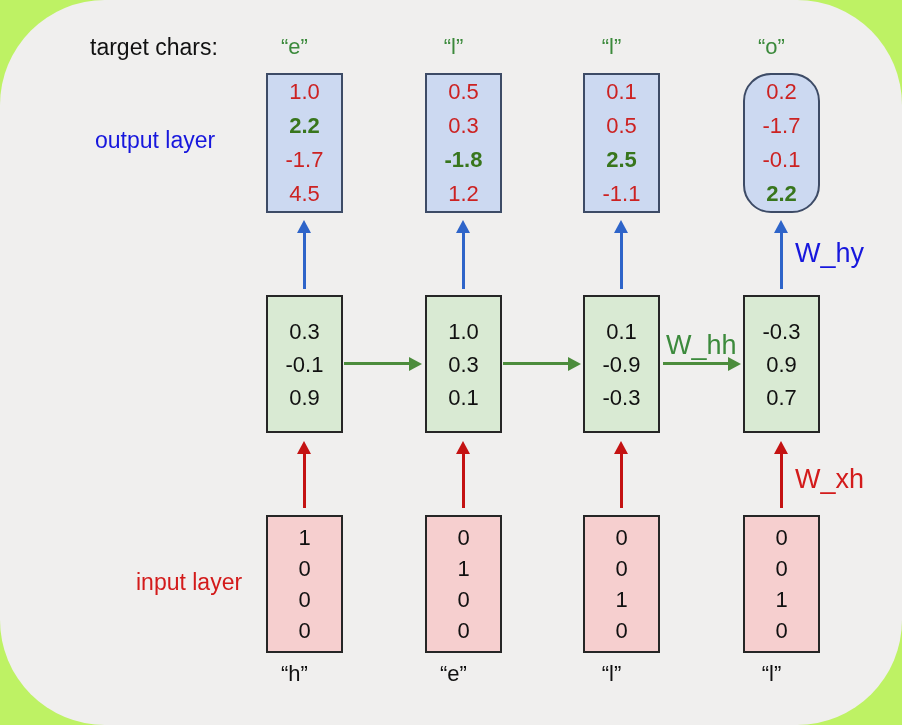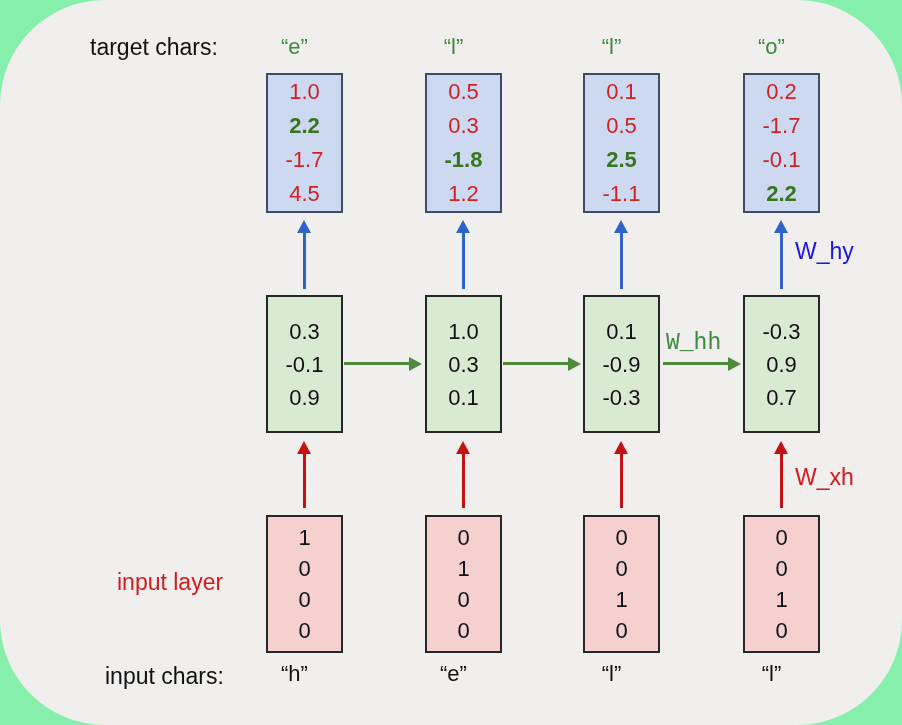--- a/index.html
+++ b/index.html
@@ -1,32 +1,32 @@
 <!DOCTYPE html>
 <html><head>
 <meta charset="utf-8">
 <style>
   html,body{margin:0;padding:0;background:#ffffff;}
   .canvas{
     position:relative;width:902px;height:725px;overflow:hidden;
     font-family:"Liberation Sans","DejaVu Sans",sans-serif;
-    background:#86efac;
+    background:#bef264;
   }
   .panel{
     position:absolute;left:0;top:0;right:0;bottom:0;
     background:#f0efee;border-radius:105px;
   }
   .lbl{position:absolute;font-size:23px;white-space:nowrap;}
   .lbl.black{color:#111111;}
   .lbl.blue{color:#1717dd;}
   .lbl.green{color:#3c8a3c;}
-  .lbl.red{color:#d31b1b;}
-  .wlbl{position:absolute;font-size:23px;white-space:nowrap;}
+  .lbl.red{color:#d31b1b;margin-left:19px;}
+  .wlbl{position:absolute;font-size:27px;white-space:nowrap;}
   .wlbl.blue{color:#1717dd;}
-  .wlbl.green{color:#3c8a3c;font-family:Liberation Mono, monospace;}
+  .wlbl.green{color:#3c8a3c;}
   .wlbl.red{color:#d31b1b;}
   .charcell{position:absolute;width:77px;text-align:center;font-size:22px;white-space:nowrap;}
   .charcell.green{color:#3c8a3c;}
   .charcell.black{color:#111111;}
   .box{position:absolute;width:77px;box-sizing:border-box;display:flex;flex-direction:column;justify-content:center;align-items:center;}
   .box.output{top:73px;height:140px;background:#ccd9f1;border:2px solid #3d4b66;}
   .box.hidden{top:295px;height:138px;background:#d9ead3;border:2px solid #262626;}
   .box.input{top:515px;height:138px;background:#f6cfcf;border:2px solid #262626;}
   .num{font-size:22px;text-align:center;color:#111111;}
   .box.output .num{line-height:34px;}
@@ -43,22 +43,22 @@
   .harrow-line{position:absolute;height:3px;background:#4c8c3c;}
   .harrow-head{position:absolute;width:0;height:0;border-top:7px solid transparent;border-bottom:7px solid transparent;border-left:13px solid #4c8c3c;}
 </style>
 </head>
 <body>
 
 <div class="canvas">
   <div class="panel"></div>
 
   <div class="lbl black" style="left:90px;top:34px;">target chars:</div>
+  <div class="lbl blue" style="left:95px;top:127px;">output layer</div>
   <div class="lbl red" style="left:117px;top:569px;">input layer</div>
-  <div class="lbl black" style="left:105px;top:663px;">input chars:</div>
 
   <div class="wlbl blue" style="left:795px;top:238px;">W_hy</div>
   <div class="wlbl green" style="left:666px;top:330px;">W_hh</div>
   <div class="wlbl red" style="left:795px;top:464px;">W_xh</div>
 
   <div class="charcell green" style="left:256px;top:34px;">“e”</div>
   <div class="box output" style="left:266px;">
     <div class="num" data-color="red">1.0</div>
     <div class="num" data-color="green">2.2</div>
     <div class="num" data-color="red">-1.7</div>
@@ -135,21 +135,21 @@
   <div class="blue-a">
     <div class="varrow-head" style="left:614px;top:220px;"></div>
     <div class="varrow-line" style="left:620px;top:231px;height:58px;"></div>
   </div>
   <div class="red-a">
     <div class="varrow-head" style="left:614px;top:441px;"></div>
     <div class="varrow-line" style="left:620px;top:452px;height:56px;"></div>
   </div>
 
   <div class="charcell green" style="left:733px;top:34px;">“o”</div>
-  <div class="box output" style="left:743px;">
+  <div class="box output" style="left:743px;border-radius:28px;">
     <div class="num" data-color="red">0.2</div>
     <div class="num" data-color="red">-1.7</div>
     <div class="num" data-color="red">-0.1</div>
     <div class="num" data-color="green">2.2</div>
   </div>
   <div class="box hidden" style="left:743px;">
     <div class="num">-0.3</div>
     <div class="num">0.9</div>
     <div class="num">0.7</div>
   </div>

